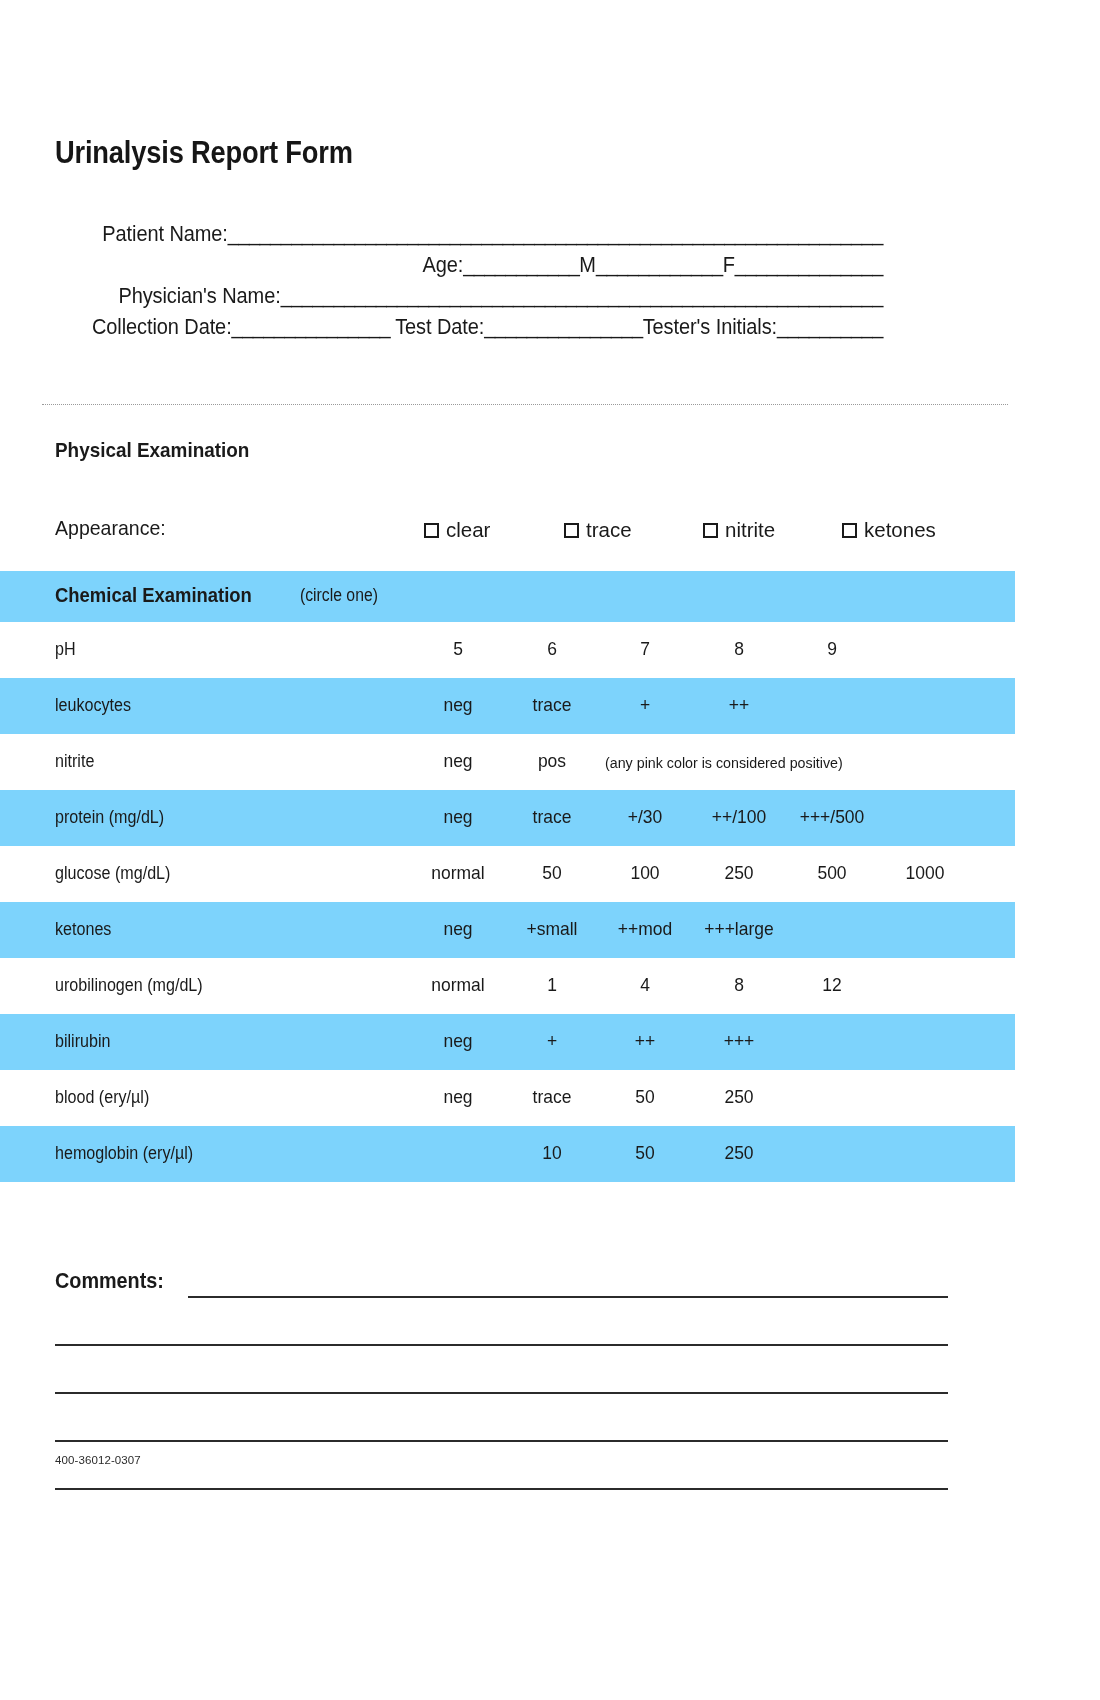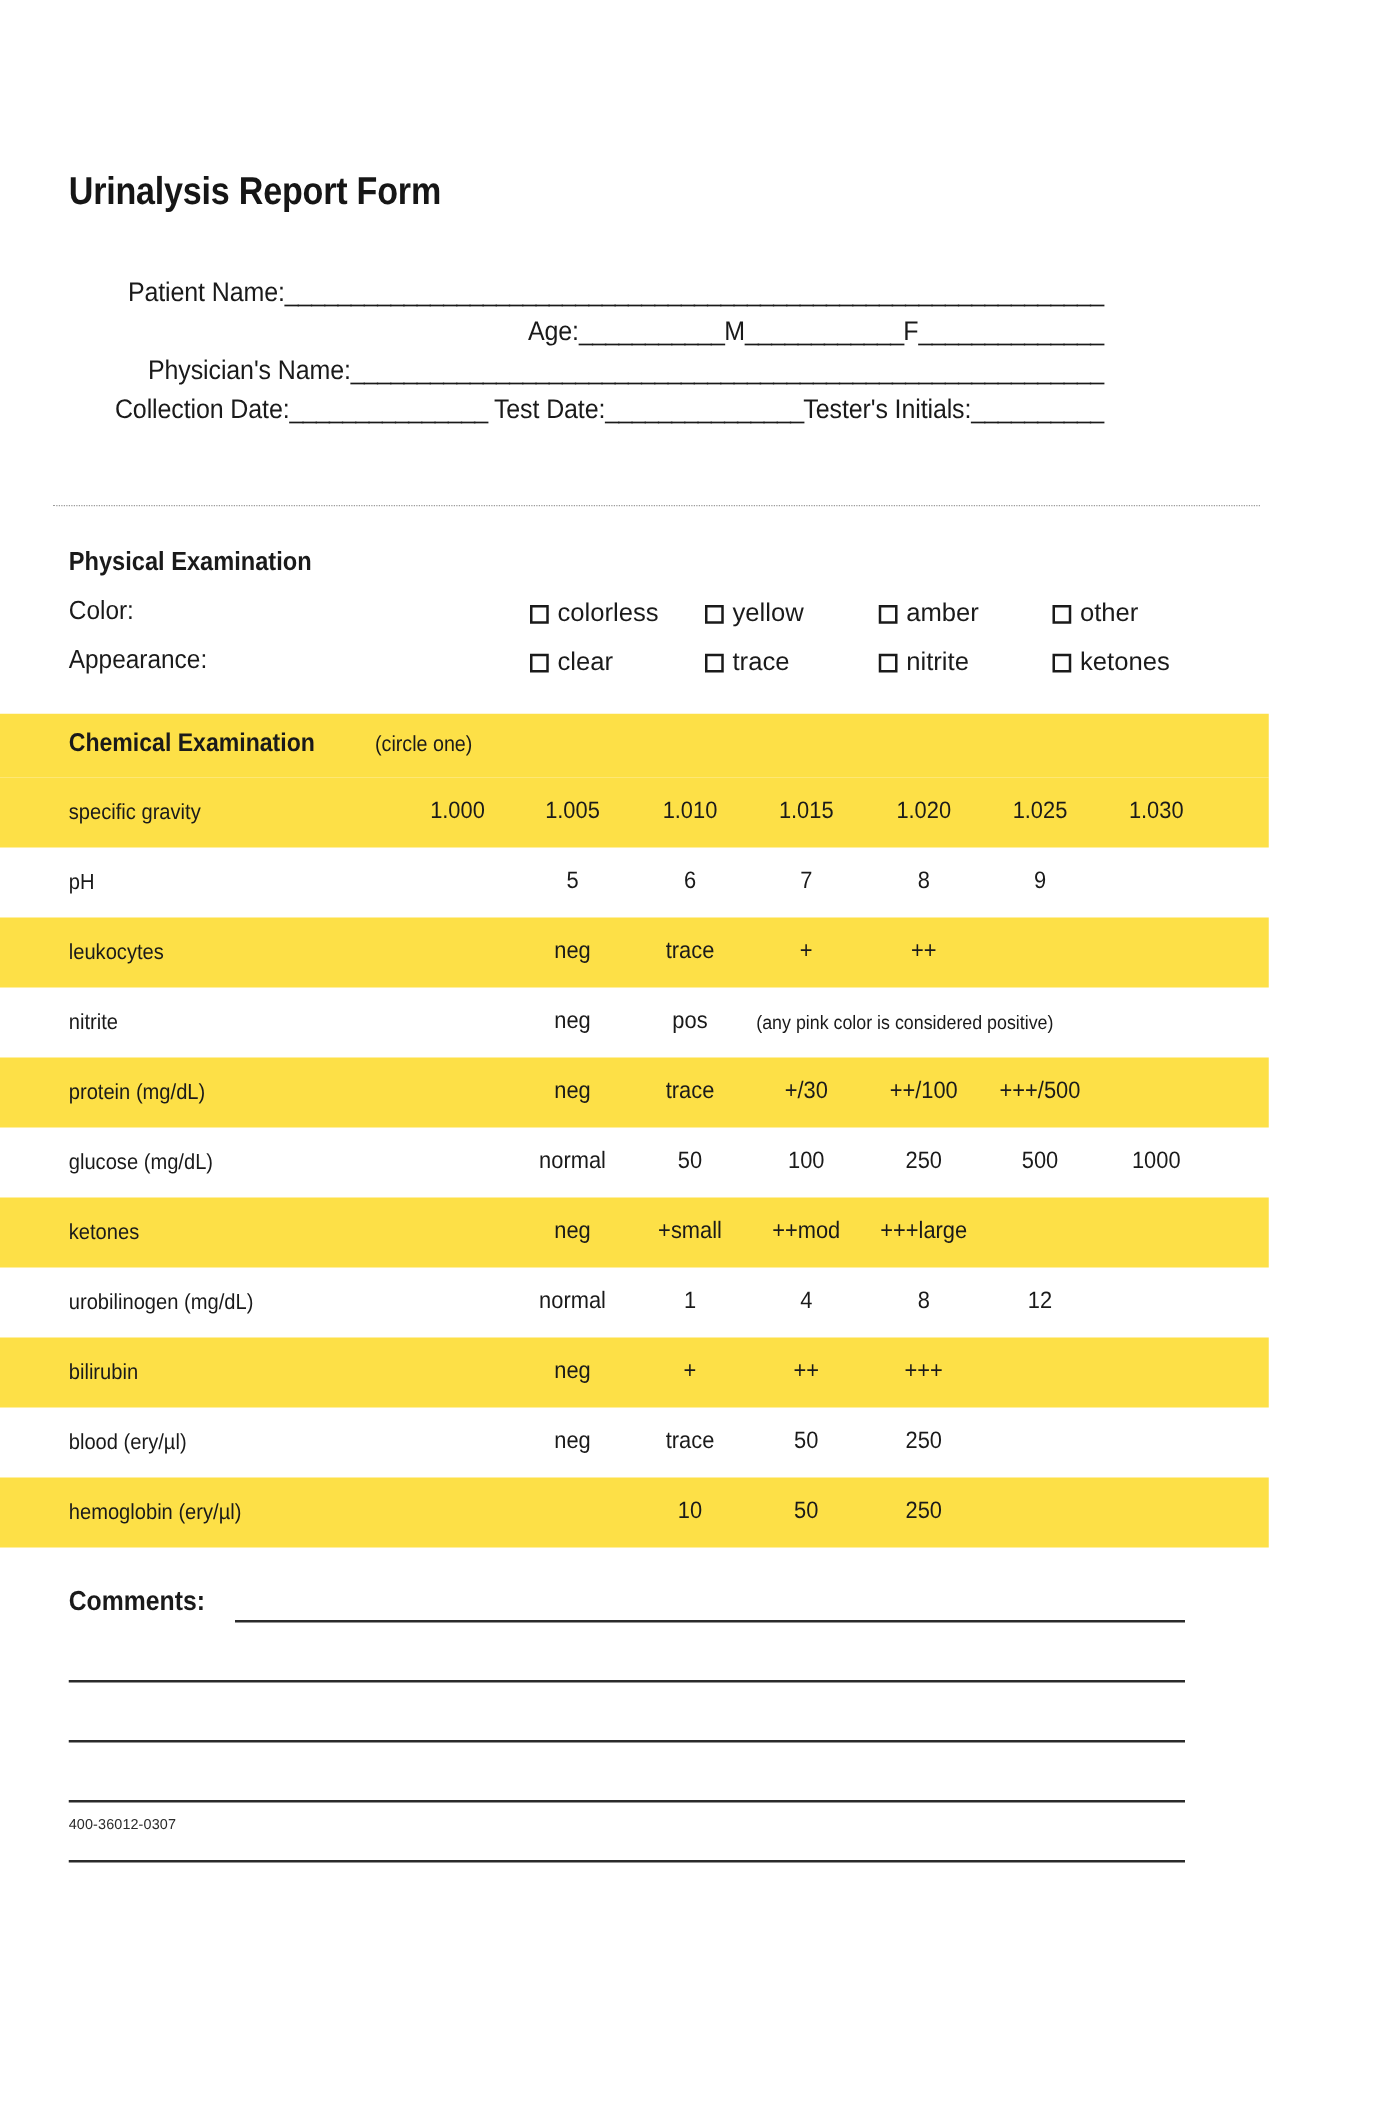--- a/index.html
+++ b/index.html
@@ -115,21 +115,21 @@
   }
 
   
   .chem {
     position: absolute;
     left: 0;
     top: 571px;
     width: 1015px;
   }
   .chem-band {
-    background: #fde047;
+    background: #7dd3fc;
   }
   .chem-head {
     height: 51px;
     position: relative;
   }
   .chem-head .ch-title {
     position: absolute;
     left: 55px;
     top: 12px;
     font-size: 20.5px;
@@ -241,39 +241,20 @@
     </div>
     <div class="pat-row">
       <span>Collection Date:</span><span class="fill">_______________</span> <span>Test Date:</span><span class="fill">_______________</span><span>Tester's Initials:</span><span class="fill">__________</span>
     </div>
   </div>
 
   <div class="divider-dotted"></div>
 
   <div class="phys-head">Physical Examination</div>
 
-  <div class="phys-row r1">
-    <span class="rowlabel">Color:</span>
-    <span class="cb-item" style="left:369px">
-      <span class="cbox"></span>
-        <span>colorless</span>
-    </span>
-    <span class="cb-item" style="left:509px">
-      <span class="cbox"></span>
-        <span>yellow</span>
-    </span>
-    <span class="cb-item" style="left:648px">
-      <span class="cbox"></span>
-        <span>amber</span>
-    </span>
-    <span class="cb-item" style="left:787px">
-      <span class="cbox"></span>
-        <span>other</span>
-    </span>
-  </div>
 
   <div class="phys-row r2">
     <span class="rowlabel">Appearance:</span>
     <span class="cb-item" style="left:369px">
       <span class="cbox"></span>
         <span>clear</span>
     </span>
     <span class="cb-item" style="left:509px">
       <span class="cbox"></span>
         <span>trace</span>
@@ -287,30 +268,20 @@
         <span>ketones</span>
     </span>
   </div>
 
   <div class="chem">
     <div class="chem-head chem-band">
       <span class="ch-title">Chemical Examination</span>
       <span class="ch-note">(circle one)</span>
     </div>
     <div id="chem-rows">
-        <div class="chem-row chem-band">
-          <span class="analyte">specific gravity</span>
-          <span class="val" style="left: 311px; width: 110px;">1.000</span>
-          <span class="val" style="left: 403px; width: 110px;">1.005</span>
-          <span class="val" style="left: 497px; width: 110px;">1.010</span>
-          <span class="val" style="left: 590px; width: 110px;">1.015</span>
-          <span class="val" style="left: 684px; width: 110px;">1.020</span>
-          <span class="val" style="left: 777px; width: 110px;">1.025</span>
-          <span class="val" style="left: 870px; width: 110px;">1.030</span>
-        </div>
         <div class="chem-row">
           <span class="analyte">pH</span>
           <span class="val" style="left: 403px; width: 110px;">5</span>
           <span class="val" style="left: 497px; width: 110px;">6</span>
           <span class="val" style="left: 590px; width: 110px;">7</span>
           <span class="val" style="left: 684px; width: 110px;">8</span>
           <span class="val" style="left: 777px; width: 110px;">9</span>
         </div>
         <div class="chem-row chem-band">
           <span class="analyte">leukocytes</span>

